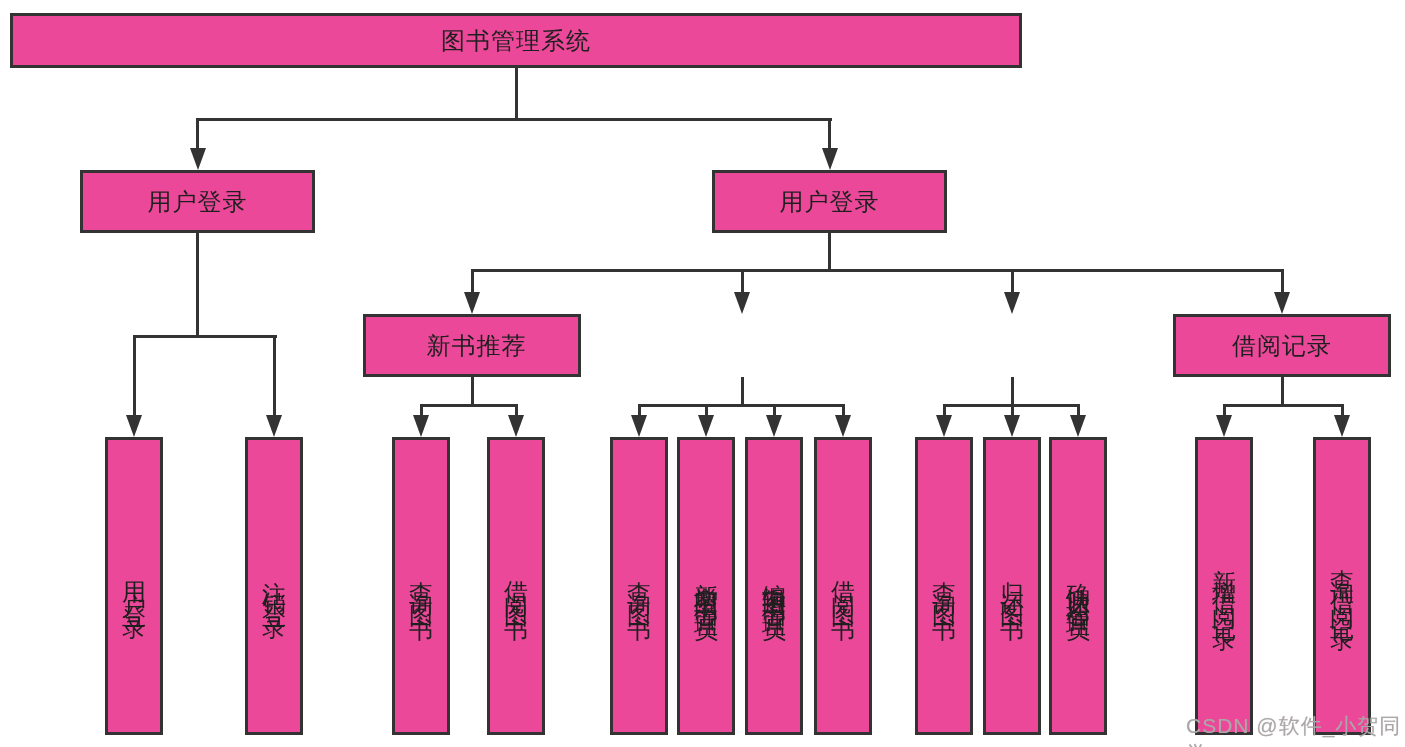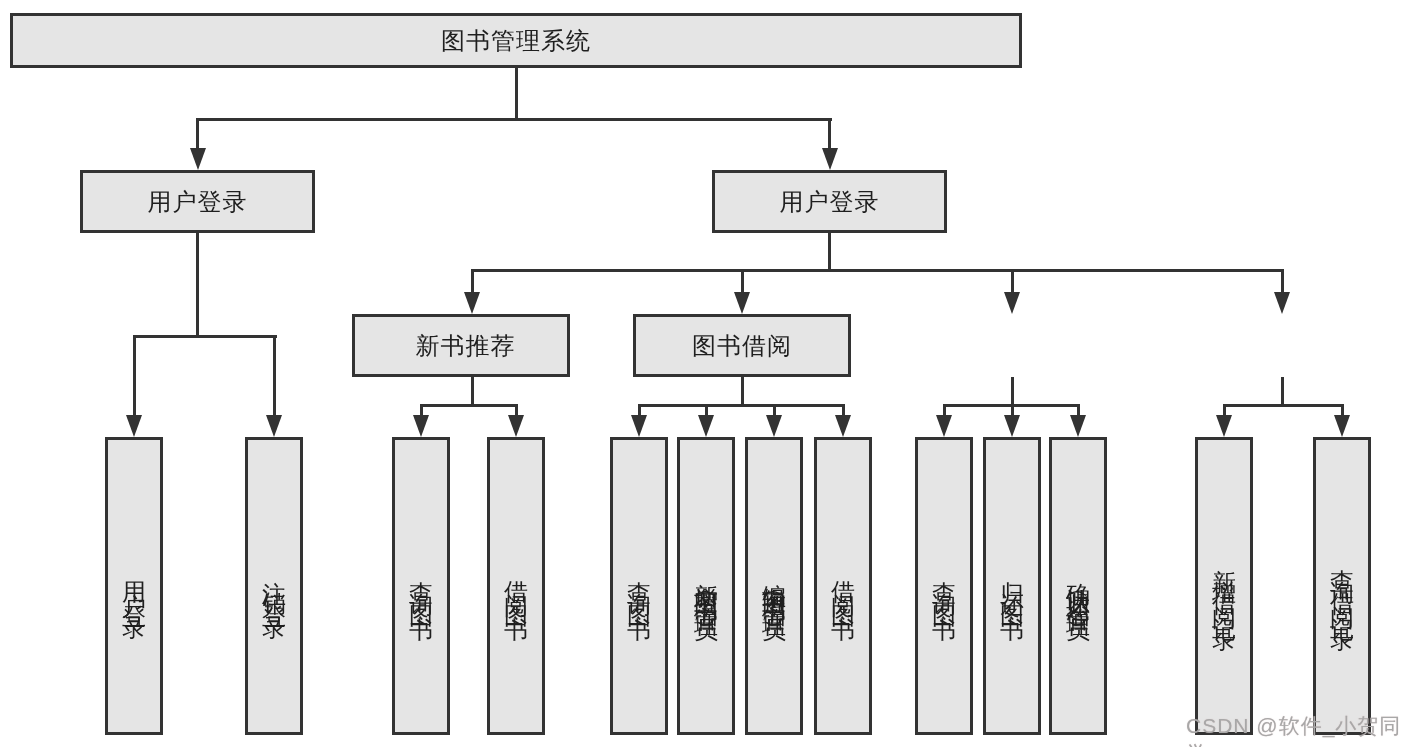--- a/index.html
+++ b/index.html
@@ -7,21 +7,21 @@
     position:relative;
     width:1405px;height:747px;
     background:#ffffff;
     font-family:"Liberation Sans","DejaVu Sans",sans-serif;
     overflow:hidden;
   }
   .node{
     position:absolute;
     box-sizing:border-box;
     border:3px solid #333333;
-    background:#e5e5e5;
+    background:#ec4899;
     display:flex;
     align-items:center;
     justify-content:center;
     color:#1f1f1f;
     font-size:24px;
     letter-spacing:1px;
     white-space:nowrap;
   }
   .l2{width:218px;height:63px;top:314px;}
   .vnode{
@@ -52,22 +52,22 @@
 </head>
 <body>
 
 <div id="canvas">
 
   <div class="node" style="left:10px;top:13px;width:1012px;height:55px;">图书管理系统</div>
 
   <div class="node" style="left:80px;top:170px;width:235px;height:63px;">用户登录</div>
   <div class="node" style="left:712px;top:170px;width:235px;height:63px;">用户登录</div>
 
-  <div class="node l2" style="left:352px;padding-left:9px;">新书推荐</div>
-  <div class="node l2" style="left:633px;">图书借阅</div>
+  <div class="node l2" style="left:363px;padding-left:9px;">新书推荐</div>
+  <div class="node l2" style="left:1173px;">借阅记录</div>
 
   <div class="node vnode" style="left:105px;">用户登录</div>
   <div class="node vnode" style="left:245px;">注销登录</div>
 
   <div class="node vnode" style="left:392px;">查询图书</div>
   <div class="node vnode" style="left:487px;">借阅图书</div>
 
   <div class="node vnode" style="left:610px;">查询图书</div>
   <div class="node vnode tight" style="left:677px;">新增图书（管理员）</div>
   <div class="node vnode tight" style="left:745px;">编辑图书（管理员）</div>

